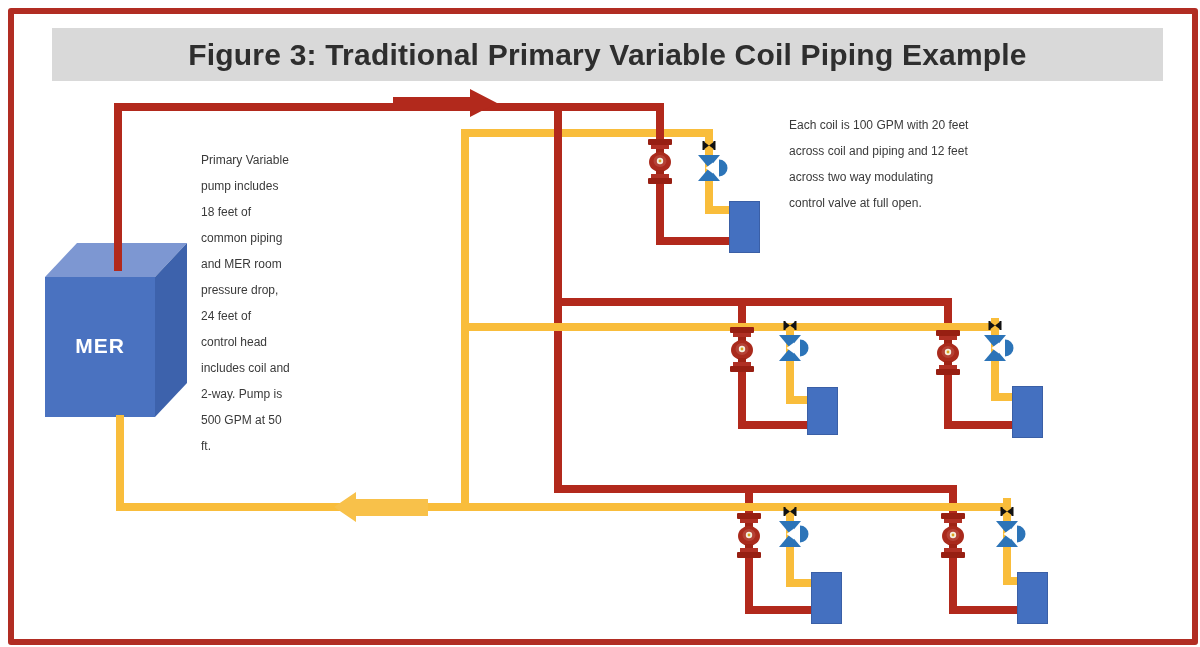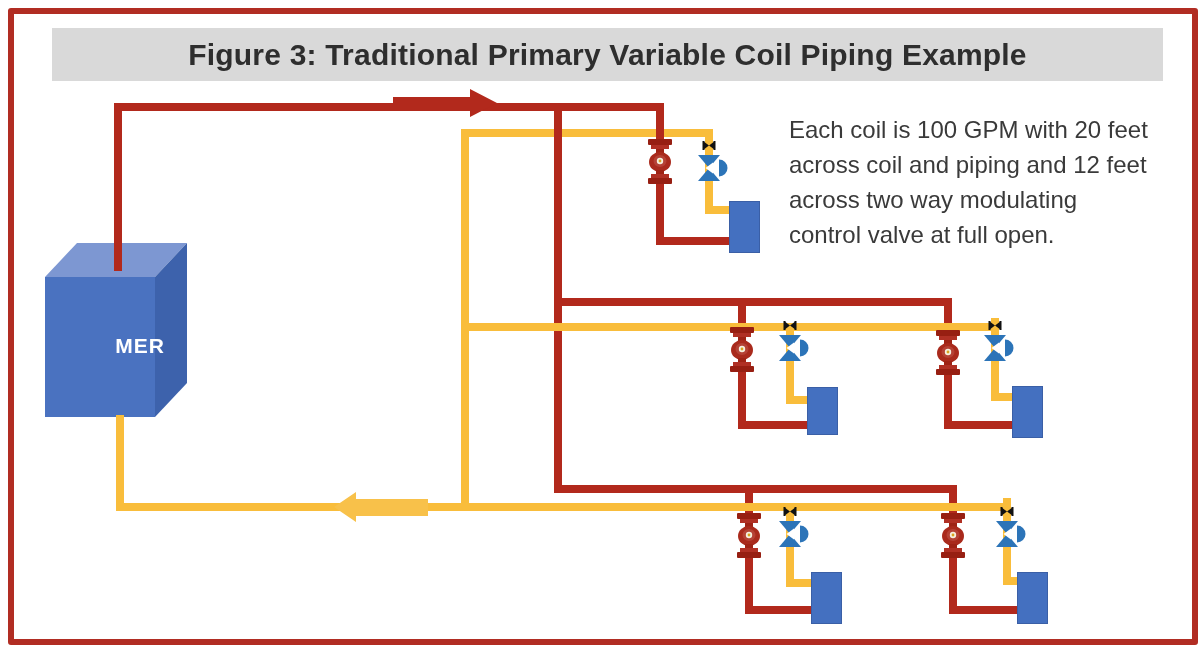--- a/index.html
+++ b/index.html
@@ -2,51 +2,63 @@
 <html style="--supply: #B2291C; --return: #F9BD3B; --return-arrow: #F8C14A; --coil: #4470C0; --coil-edge: #3A5FA6; --valve-blue: #2C74B8; --border: #B12D23; --title-bg: #D9D9D9; --title-text: #2E2E2E; --text: #3A3A3A; --mer-front: #4A72C0; --mer-top: #7D97D2; --mer-side: #3D62AC;"><head>
 <meta charset="utf-8">
 <style>
   html,body{margin:0;padding:0;background:#ffffff;font-family:"Liberation Sans",sans-serif;}
   #canvas{position:relative;width:1200px;height:647px;background:#fff;overflow:hidden;padding-left:44px;}
   #frame{position:absolute;left:8px;top:8px;width:1178px;height:625px;
          border:6px solid var(--border);border-radius:3px;}
   #titlebar{position:absolute;left:52px;top:28px;width:1111px;height:53px;
             background:var(--title-bg);display:flex;align-items:center;justify-content:center;}
   #titlebar .t{font-size:30px;font-weight:600;color:var(--title-text);letter-spacing:.2px;}
-  .note{position:absolute;color:var(--text);font-size:24px;line-height:35px;white-space:pre-line;}
+  .note{position:absolute;color:var(--text);font-size:12px;line-height:26px;white-space:pre-line;}
   #note-left{left:201px;top:147px;width:200px;}
   #note-right{left:789px;top:112px;width:380px;}
   .pipe{position:absolute;}
   .coil{position:absolute;}
   .valve{position:absolute;}
   #mer-label{position:absolute;color:#fff;font-size:21px;font-weight:600;letter-spacing:1px;}
   svg{display:block;}
 </style>
 </head>
 <body>
 
 <div id="canvas">
 
   <div id="frame"></div>
 
   <div id="titlebar">
     <span class="t">Figure 3: Traditional Primary Variable Coil Piping Example</span>
   </div>
 
+  <div id="note-left" class="note">Primary Variable
+pump includes
+18 feet of
+common piping
+and MER room
+pressure drop,
+24 feet of
+control head
+includes coil and
+2-way. Pump is
+500 GPM at 50
+ft.</div>
   <div id="note-right" class="note">Each coil is 100 GPM with 20 feet
 across coil and piping and 12 feet
 across two way modulating
 control valve at full open.</div>
 
   <svg id="mer-svg" style="position:absolute;left:0;top:0;" width="220" height="440" viewBox="0 0 220 440">
     <polygon points="45,277 77,243 187,243 155,277" fill="#7D97D2"></polygon>
     <polygon points="155,277 187,243 187,383 155,417" fill="#3D62AC"></polygon>
     <rect x="45" y="277" width="110" height="140" fill="#4A72C0"></rect>
   </svg>
-  <div id="mer-label" style="left: 70px; top: 334px; width: 60px; text-align: center; margin-left: 40px;">MER</div>
+  <div id="mer-label" style="left: 70px; top: 334px; width: 60px; text-align: center;">MER</div>
 
   <div id="diagram" style="position:absolute;left:0;top:0;width:1200px;height:647px;">
       <div class="pipe" style="left: 461px; top: 129px; width: 252px; height: 8px; background: rgb(249, 189, 59);"></div>
       <div class="pipe" style="left: 705px; top: 129px; width: 8px; height: 85px; background: rgb(249, 189, 59);"></div>
       <div class="pipe" style="left: 705px; top: 206px; width: 33px; height: 8px; background: rgb(249, 189, 59);"></div>
       <div class="pipe" style="left: 114px; top: 103px; width: 8px; height: 168px; background: rgb(178, 41, 28);"></div>
       <div class="pipe" style="left: 114px; top: 103px; width: 550px; height: 8px; background: rgb(178, 41, 28);"></div>
       <div class="pipe" style="left: 554px; top: 103px; width: 8px; height: 390px; background: rgb(178, 41, 28);"></div>
       <div class="pipe" style="left: 656px; top: 103px; width: 8px; height: 142px; background: rgb(178, 41, 28);"></div>
       <div class="pipe" style="left: 656px; top: 237px; width: 78px; height: 8px; background: rgb(178, 41, 28);"></div>

